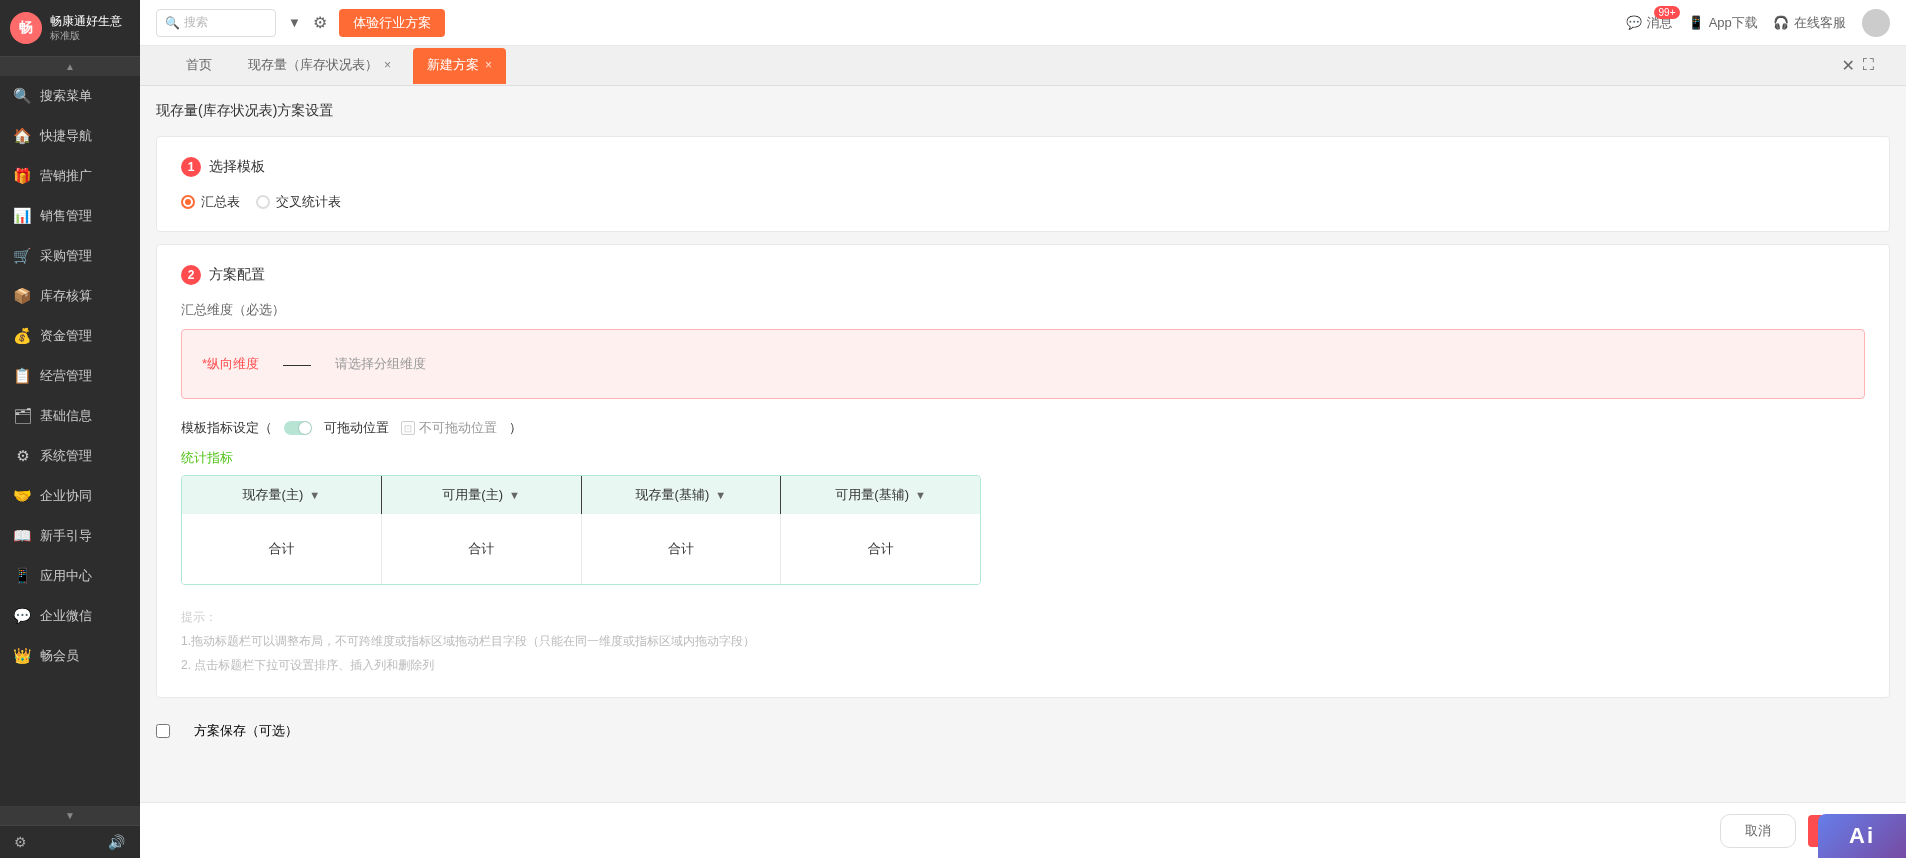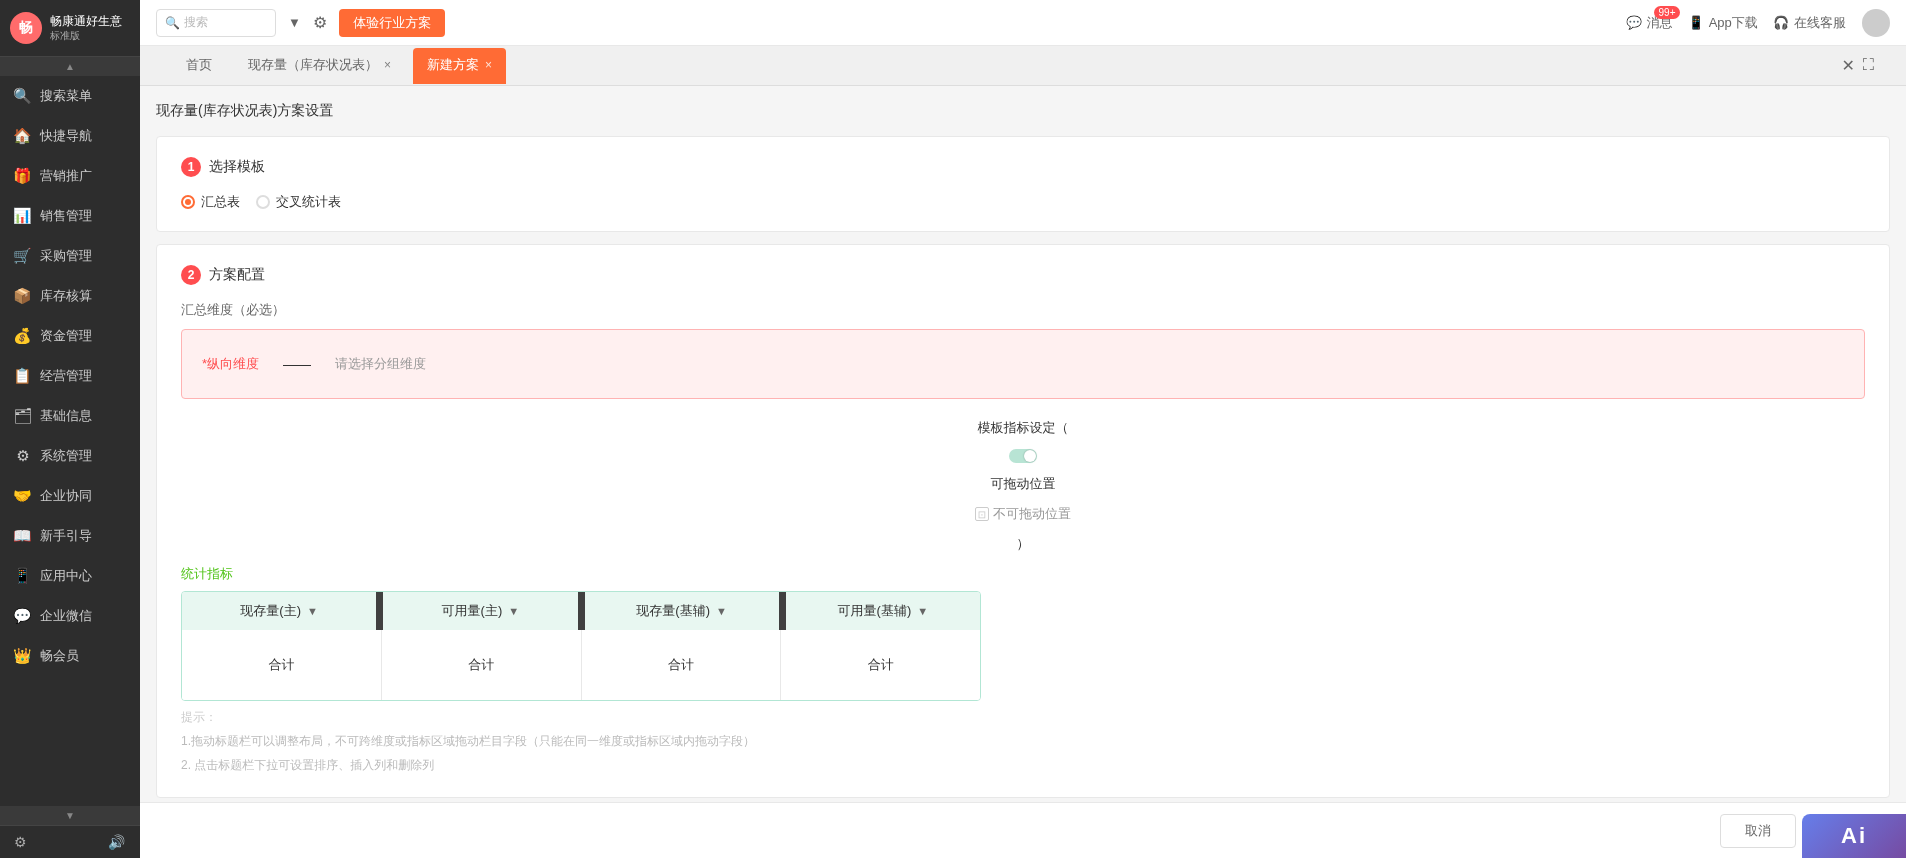--- a/index.html
+++ b/index.html
@@ -126,21 +126,21 @@
     .dim-label { font-size: 13px; color: #666; margin-bottom: 10px; }
     .dim-box {
       background: #fff0f0; border: 1px solid #ffb3b3; border-radius: 4px;
       padding: 24px 20px; display: flex; align-items: center; gap: 16px; min-height: 70px;
     }
     .dim-field-label { font-size: 13px; color: #ff4d4f; }
     .dim-arrow { color: #333; font-size: 14px; margin: 0 8px; }
     .dim-placeholder { font-size: 13px; color: #999; }
 
     
-    .template-config-label { font-size: 13px; color: #333; margin-bottom: 12px; display: flex; align-items: center; gap: 12px; flex-direction: column; }
+    .template-config-label { font-size: 13px; color: #333; margin-bottom: 12px; display: flex; align-items: center; gap: 12px; }
     .draggable-indicator {
       width: 28px; height: 14px; background: #b8e4d4; border-radius: 7px;
       position: relative; display: inline-block;
     }
     .draggable-dot {
       width: 12px; height: 12px; background: #fff; border-radius: 50%;
       position: absolute; top: 1px; left: 15px; box-shadow: 0 0 2px rgba(0,0,0,0.3);
     }
     .non-draggable { display: flex; align-items: center; gap: 4px; color: #999; font-size: 13px; }
     .non-drag-icon {
@@ -149,60 +149,60 @@
     }
 
     
     .stats-title { color: #52c41a; font-size: 13px; font-weight: 500; margin-bottom: 8px; }
     .stats-table { border: 1px solid #b2e6d4; border-radius: 4px; overflow: hidden; width: 800px; }
     .stats-table-header {
       display: flex; background: #e8f7f1;
     }
     .stats-col {
       flex: 1; padding: 10px 12px; display: flex; align-items: center; justify-content: center;
-      gap: 6px; font-size: 13px; color: #333; border-right: 7px solid #404040;
+      gap: 6px; font-size: 13px; color: #333; border-right: 1px solid #404040;
     }
     .stats-col:last-child { border-right: none; }
     .stats-col-caret { color: #666; font-size: 11px; cursor: pointer; }
     .stats-table-body { display: flex; background: #fff; }
     .stats-body-col {
       flex: 1; padding: 26px 12px; text-align: center; font-size: 13px; color: #333;
       border-right: 1px solid #e8e8e8;
     }
     .stats-body-col:last-child { border-right: none; }
 
     
-    .tips-box { margin-top: 4px; color: #bbb; font-size: 12px; line-height: 2; }
+    .tips-box { margin-top: 20px; color: #bbb; font-size: 12px; line-height: 2; }
     .tip-title { color: #ccc; font-weight: 500; }
 
     
     .save-row { display: flex; align-items: center; gap: 24px; padding: 12px 0; }
     .save-checkbox { width: 14px; height: 14px; border: 1px solid #ccc; border-radius: 2px; cursor: pointer; }
 
     
     .footer-bar {
       height: 56px; background: #fff; border-top: 1px solid #e8e8e8;
       display: flex; align-items: center; justify-content: flex-end;
       padding: 0 24px; gap: 12px; flex-shrink: 0;
     }
     .btn-cancel {
-      padding: 7px 24px; border: 1px solid #ddd; border-radius: 4px;
+      padding: 7px 24px; border: 1px solid #ddd; border-radius: 10px;
       background: #fff; color: #666; font-size: 13px; cursor: pointer;
     }
     .btn-query {
       padding: 7px 24px; border: none; border-radius: 4px;
       background: #ff4d4f; color: #fff; font-size: 13px; cursor: pointer;
     }
 
     
     .ai-badge {
       position: fixed; bottom: 0; right: 0;
       background: linear-gradient(135deg, #667eea, #764ba2);
       color: #fff; font-size: 22px; font-weight: bold;
-      width: 104px; height: 44px;
+      width: 88px; height: 44px;
       display: flex; align-items: center; justify-content: center;
       border-radius: 8px 0 0 0;
       letter-spacing: 2px;
     }
 
     
     .sidebar-scroll-btn {
       background: #3a3a3a; color: #888; text-align: center; cursor: pointer; padding: 4px 0; font-size: 10px;
       flex-shrink: 0;
     }

